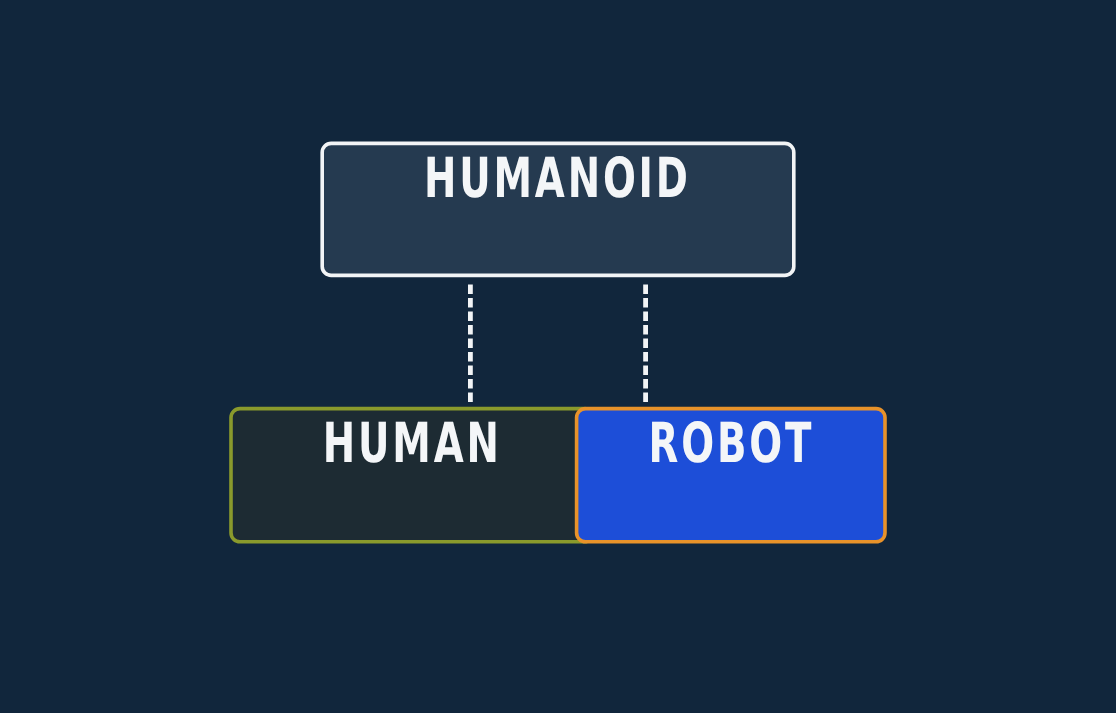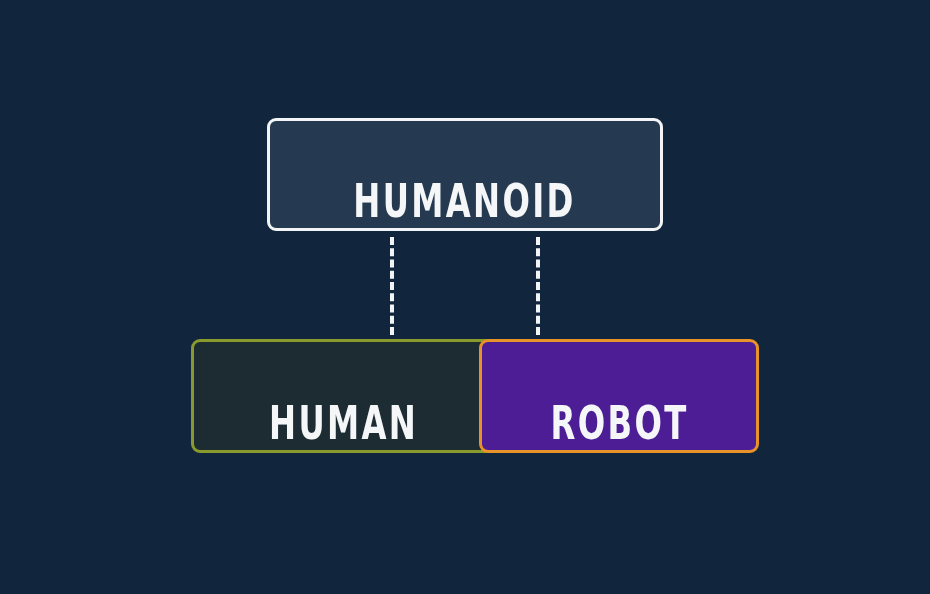--- a/index.html
+++ b/index.html
@@ -6,43 +6,43 @@
   body {
     width: 930px; height: 594px;
     background: #11263c;
     position: relative; overflow: hidden;
     font-family: "DejaVu Sans", "Liberation Sans", sans-serif;
   }
   .node {
     position: absolute;
     box-sizing: border-box;
     border-radius: 9px;
-    display: flex; align-items: flex-end; justify-content: center;
+    display: flex; align-items: flex-start; justify-content: center;
     color: #f4f6f8;
     font-weight: bold;
     letter-spacing: 3px;
     font-stretch: condensed;
   }
   .node span { display: inline-block; transform: scaleX(0.78); transform-origin: center; }
   #node-top {
     left: 267px; top: 118px; width: 396px; height: 113px;
     border: 3.5px solid #f2f4f6;
     background: #253a50;
     font-size: 46px;
   }
   #node-left {
     left: 191px; top: 339px; width: 305px; height: 114px;
     border: 3.5px solid #8a9a2c;
     background: #1d2b33;
     font-size: 46px;
   }
   #node-right {
-    left: 479px; top: 339px; width: 280px; height: 114px;
+    left: 479px; top: 339px; width: 260px; height: 114px;
     border: 3.5px solid #e8922a;
-    background: #4c1d95;
+    background: #1d4ed8;
     font-size: 46px;
   }
   .connector {
     position: absolute;
     width: 0;
     border-left: 4px dashed #f2f4f6;
     top: 237px; height: 98px;
   }
   #connector-left { left: 390px; }
   #connector-right { left: 536px; }

